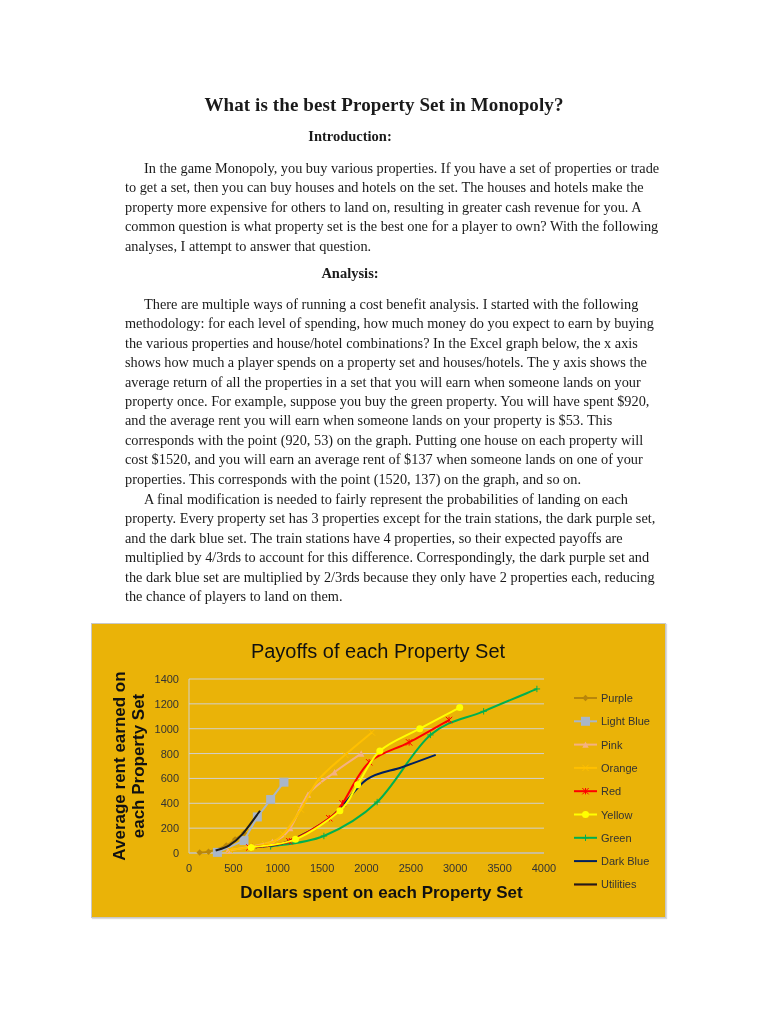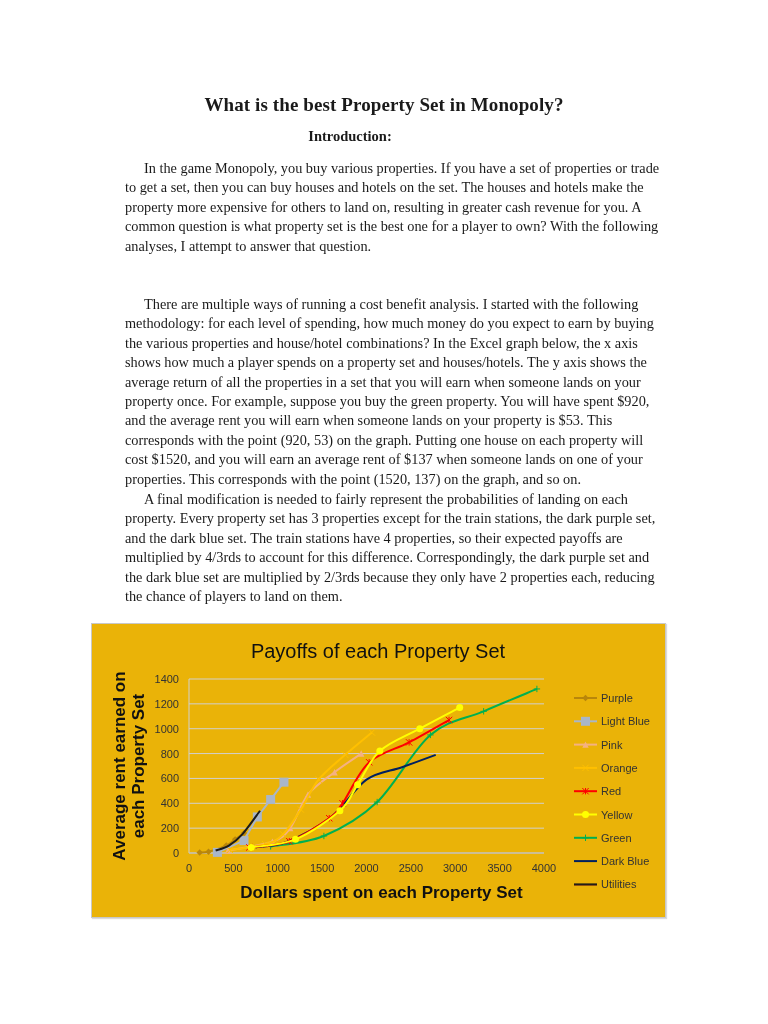--- a/index.html
+++ b/index.html
@@ -19,20 +19,21 @@
 </style>
 </head>
 <body>
 
 <div class="page">
   <div class="title">What is the best Property Set in Monopoly?</div>
 
   <div class="heading" style="top:128px">Introduction:</div>
   <div class="para" style="top:159px"><span class="indent"></span><span>In the game Monopoly, you buy various properties. If you have a set of properties or trade to get a set, then you can buy houses and hotels on the set. The houses and hotels make the property more expensive for others to land on, resulting in greater cash revenue for you. A common question is what property set is the best one for a player to own? With the following analyses, I attempt to answer that question.</span></div>
 
+  <div class="heading" style="top:265px">Analysis:</div>
   <div class="para" style="top:295px"><span class="indent"></span><span>There are multiple ways of running a cost benefit analysis. I started with the following methodology: for each level of spending, how much money do you expect to earn by buying the various properties and house/hotel combinations? In the Excel graph below, the x axis shows how much a player spends on a property set and houses/hotels. The y axis shows the average return of all the properties in a set that you will earn when someone lands on your property once. For example, suppose you buy the green property. You will have spent $920, and the average rent you will earn when someone lands on your property is $53. This corresponds with the point (920, 53) on the graph. Putting one house on each property will cost $1520, and you will earn an average rent of $137 when someone lands on one of your properties. This corresponds with the point (1520, 137) on the graph, and so on.</span></div>
   <div class="para" style="top:490px"><span class="indent"></span><span>A final modification is needed to fairly represent the probabilities of landing on each property. Every property set has 3 properties except for the train stations, the dark purple set, and the dark blue set. The train stations have 4 properties, so their expected payoffs are multiplied by 4/3rds to account for this difference. Correspondingly, the dark purple set and the dark blue set are multiplied by 2/3rds because they only have 2 properties each, reducing the chance of players to land on them.</span></div>
 
   <div class="chart-box">
     <svg id="chart-svg" width="573" height="293">
         <text x="286" y="34" text-anchor="middle" font-size="20" font-family="&quot;Liberation Sans&quot;, &quot;DejaVu Sans&quot;, sans-serif" fill="#111">Payoffs of each Property Set</text>
         <line x1="97" x2="452" y1="229" y2="229" stroke="#d0d0d0" stroke-width="1"></line>
         <text x="87" y="233" text-anchor="end" font-size="11" font-family="&quot;Liberation Sans&quot;, &quot;DejaVu Sans&quot;, sans-serif" fill="#333">0</text>
         <line x1="97" x2="452" y1="204.14285714285714" y2="204.14285714285714" stroke="#d0d0d0" stroke-width="1"></line>
         <text x="87" y="208.14285714285714" text-anchor="end" font-size="11" font-family="&quot;Liberation Sans&quot;, &quot;DejaVu Sans&quot;, sans-serif" fill="#333">200</text>

